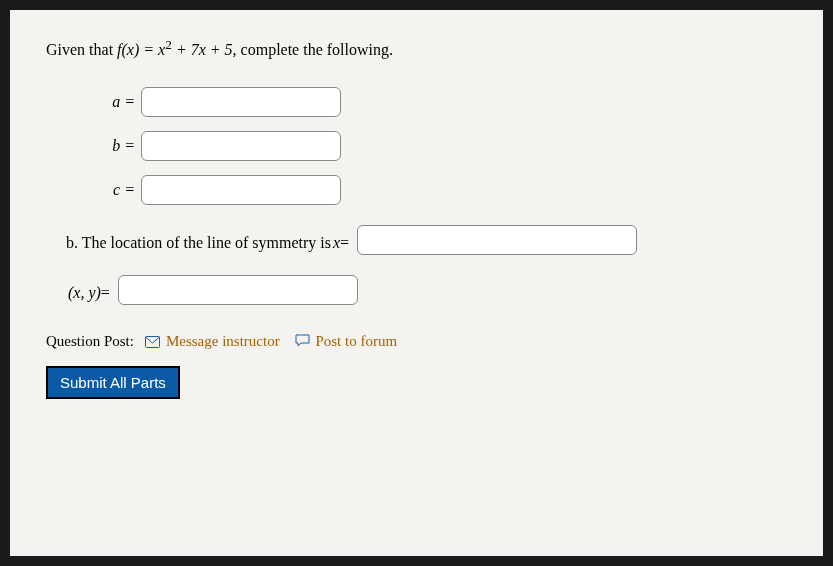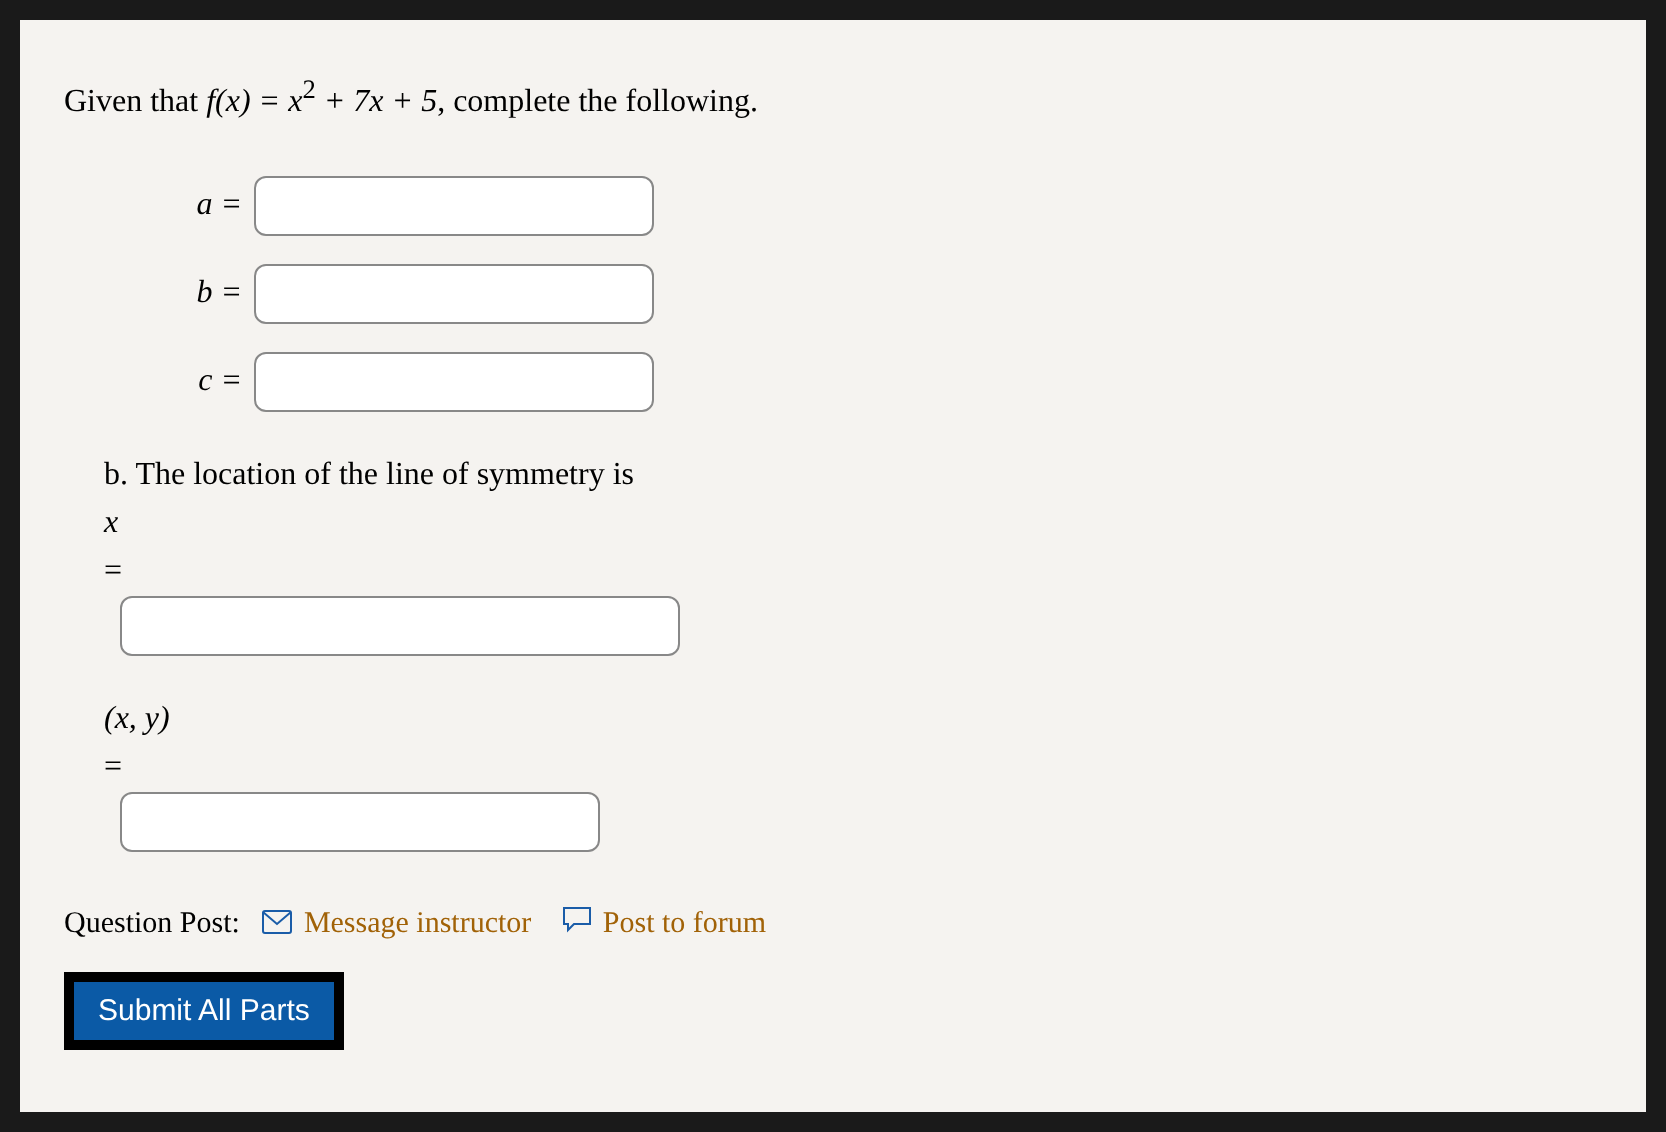--- a/index.html
+++ b/index.html
@@ -5,52 +5,52 @@
     * { box-sizing: border-box; margin: 0; padding: 0; }
     body {
       font-family: Georgia, 'Times New Roman', serif;
       background: #1a1a1a;
       padding: 10px;
       width: 833px;
       height: 566px;
     }
     .page {
       background: #f5f3f0;
-      padding: 25px 22px;
+      padding: 25px 36px;
       height: 100%;
       font-size: 16px;
       color: #000;
       line-height: 1.5;
     }
     .prompt { margin-bottom: 25px; }
     .part { margin-bottom: 20px; margin-left: 20px; }
     .part-a-text { margin-left: 20px; }
     .input-row { margin: 14px 0 14px 40px; display: flex; align-items: center; }
     .input-label { font-style: italic; min-width: 35px; text-align: right; padding-right: 6px; }
     .input-field {
       border: 1px solid #888;
       border-radius: 6px;
       height: 30px;
       width: 200px;
       padding: 2px 6px;
       font-size: 15px;
       background: #fff;
     }
-    .inline-row { display: flex; align-items: flex-start; flex-wrap: wrap; flex-direction: column; }
+    .inline-row { display: flex; align-items: flex-end; flex-wrap: wrap; }
     .inline-row .input-field { margin-left: 8px; }
     .part-b-input { width: 280px; }
     .part-c-input { width: 240px; }
     .footer { margin-top: 25px; }
     .help-line { font-size: 15px; margin-bottom: 12px; }
     .help-line a { color: #a16207; text-decoration: none; }
     .help-icon { display: inline-block; vertical-align: middle; margin-right: 2px; }
     .submit-btn {
       background: #0b5aa6;
       color: #fff;
-      border: 5px solid #000000;
+      border: 2px solid #000000;
       padding: 6px 12px;
       font-size: 15px;
       cursor: pointer;
       font-family: Arial, sans-serif;
     }
     .math-i { font-style: italic; font-family: 'Times New Roman', serif; }
     .eq-gap { display: inline-block; width: 2px; }
   </style>
 </head>
 <body>

